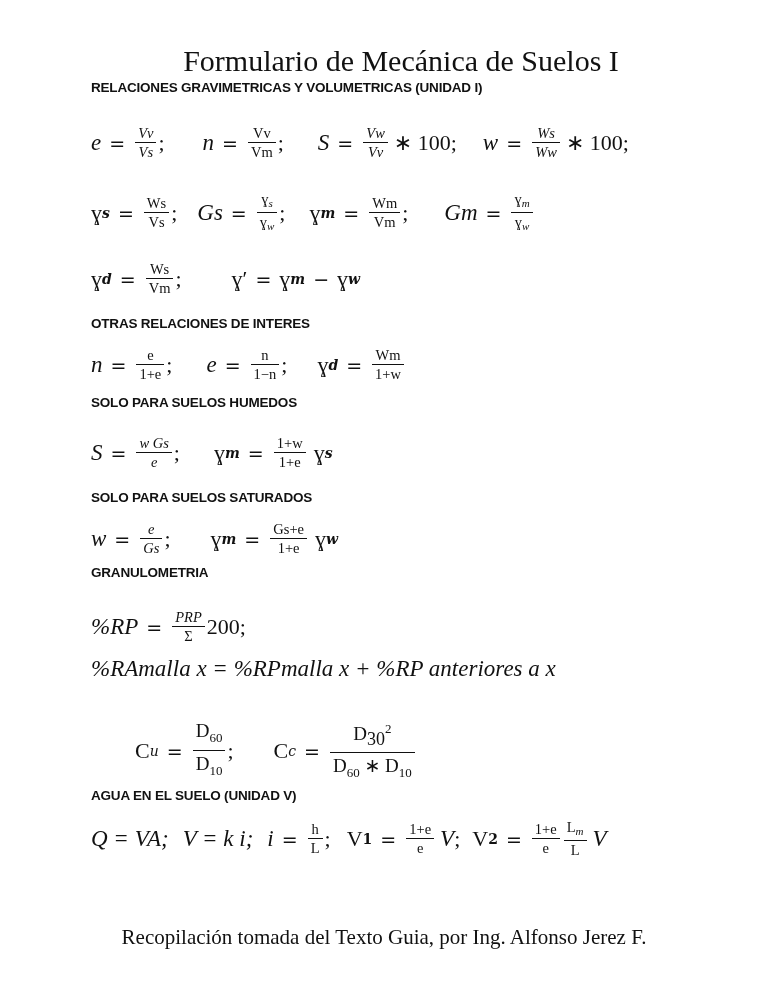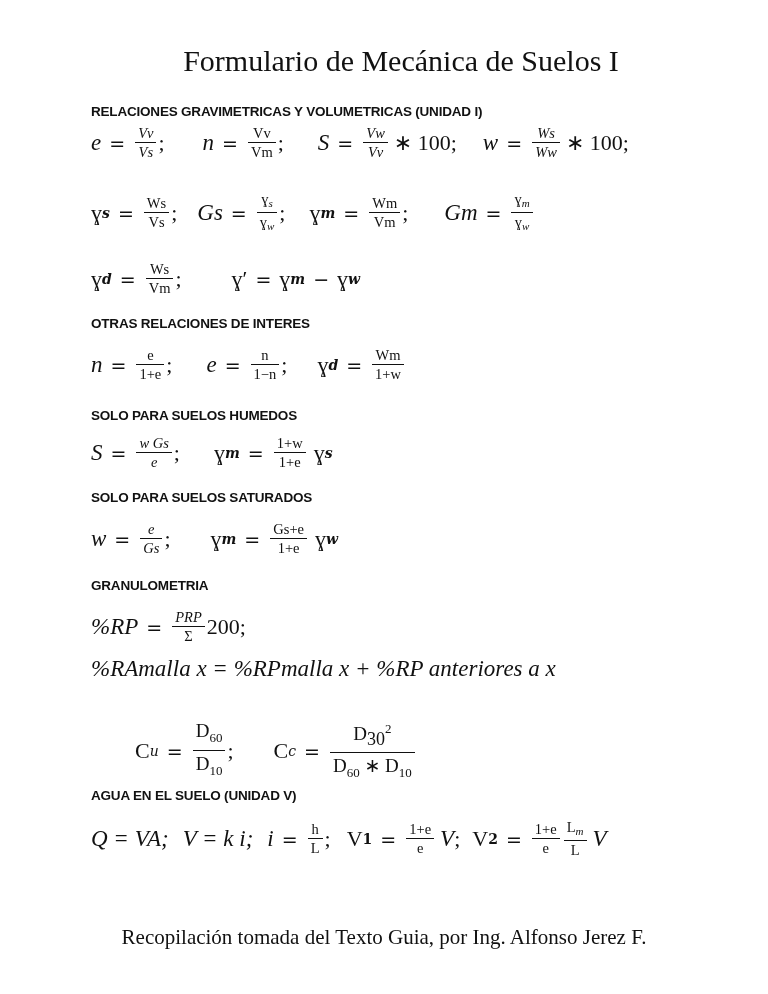--- a/index.html
+++ b/index.html
@@ -19,21 +19,21 @@
   .sub { font-size: 14px; font-style: italic; font-weight: bold; vertical-align: -4px; }
   .sub-s { font-size: 11px; font-style: italic; vertical-align: -3px; }
   .sep { display: inline-block; }
   .footer { position: absolute; left: 0; width: 768px; top: 925px; text-align: center; font-family: "Liberation Serif", serif; font-size: 21px; }
 </style>
 </head>
 <body>
 
 <div class="title">Formulario de Mecánica de Suelos I</div>
 
-<div class="heading" style="top:104px">RELACIONES GRAVIMETRICAS Y VOLUMETRICAS (UNIDAD I)</div>
+<div class="heading" style="top:80px">RELACIONES GRAVIMETRICAS Y VOLUMETRICAS (UNIDAD I)</div>
 
 <div class="line" style="top:124px">
   <span class="it">e</span>
   <span class="eq">=</span>
   <span class="frac">
       <span class="num i">Vv</span>
       <span class="bar"></span>
       <span class="den i">Vs</span>
     </span>
   <span class="up"> ;</span>
@@ -149,21 +149,21 @@
   <span class="gamma">ɣ</span>
     <span class="sub">d</span>
   <span class="eq">=</span>
   <span class="frac">
       <span class="num">Wm</span>
       <span class="bar"></span>
       <span class="den">1+w</span>
     </span>
 </div>
 
-<div class="heading" style="top:408px">SOLO PARA SUELOS HUMEDOS</div>
+<div class="heading" style="top:395px">SOLO PARA SUELOS HUMEDOS</div>
 <div class="line" style="top:434px">
   <span class="it">S</span>
   <span class="eq">=</span>
   <span class="frac">
       <span class="num i">w Gs</span>
       <span class="bar"></span>
       <span class="den i">e</span>
     </span>
   <span class="up">;</span>
   <span class="sep" style="width:34px"></span>
@@ -195,21 +195,21 @@
   <span class="eq">=</span>
   <span class="frac">
       <span class="num">Gs+e</span>
       <span class="bar"></span>
       <span class="den">1+e</span>
     </span>
   <span class="gamma" style="margin-left:6px">ɣ</span>
     <span class="sub">w</span>
 </div>
 
-<div class="heading" style="top:578px">GRANULOMETRIA</div>
+<div class="heading" style="top:565px">GRANULOMETRIA</div>
 <div class="line" style="top:608px">
   <span class="it">%RP</span>
   <span class="eq">=</span>
   <span class="frac">
       <span class="num i">PRP</span>
       <span class="bar"></span>
       <span class="den">Σ</span>
     </span>
   <span class="up">200;</span>
 </div>

